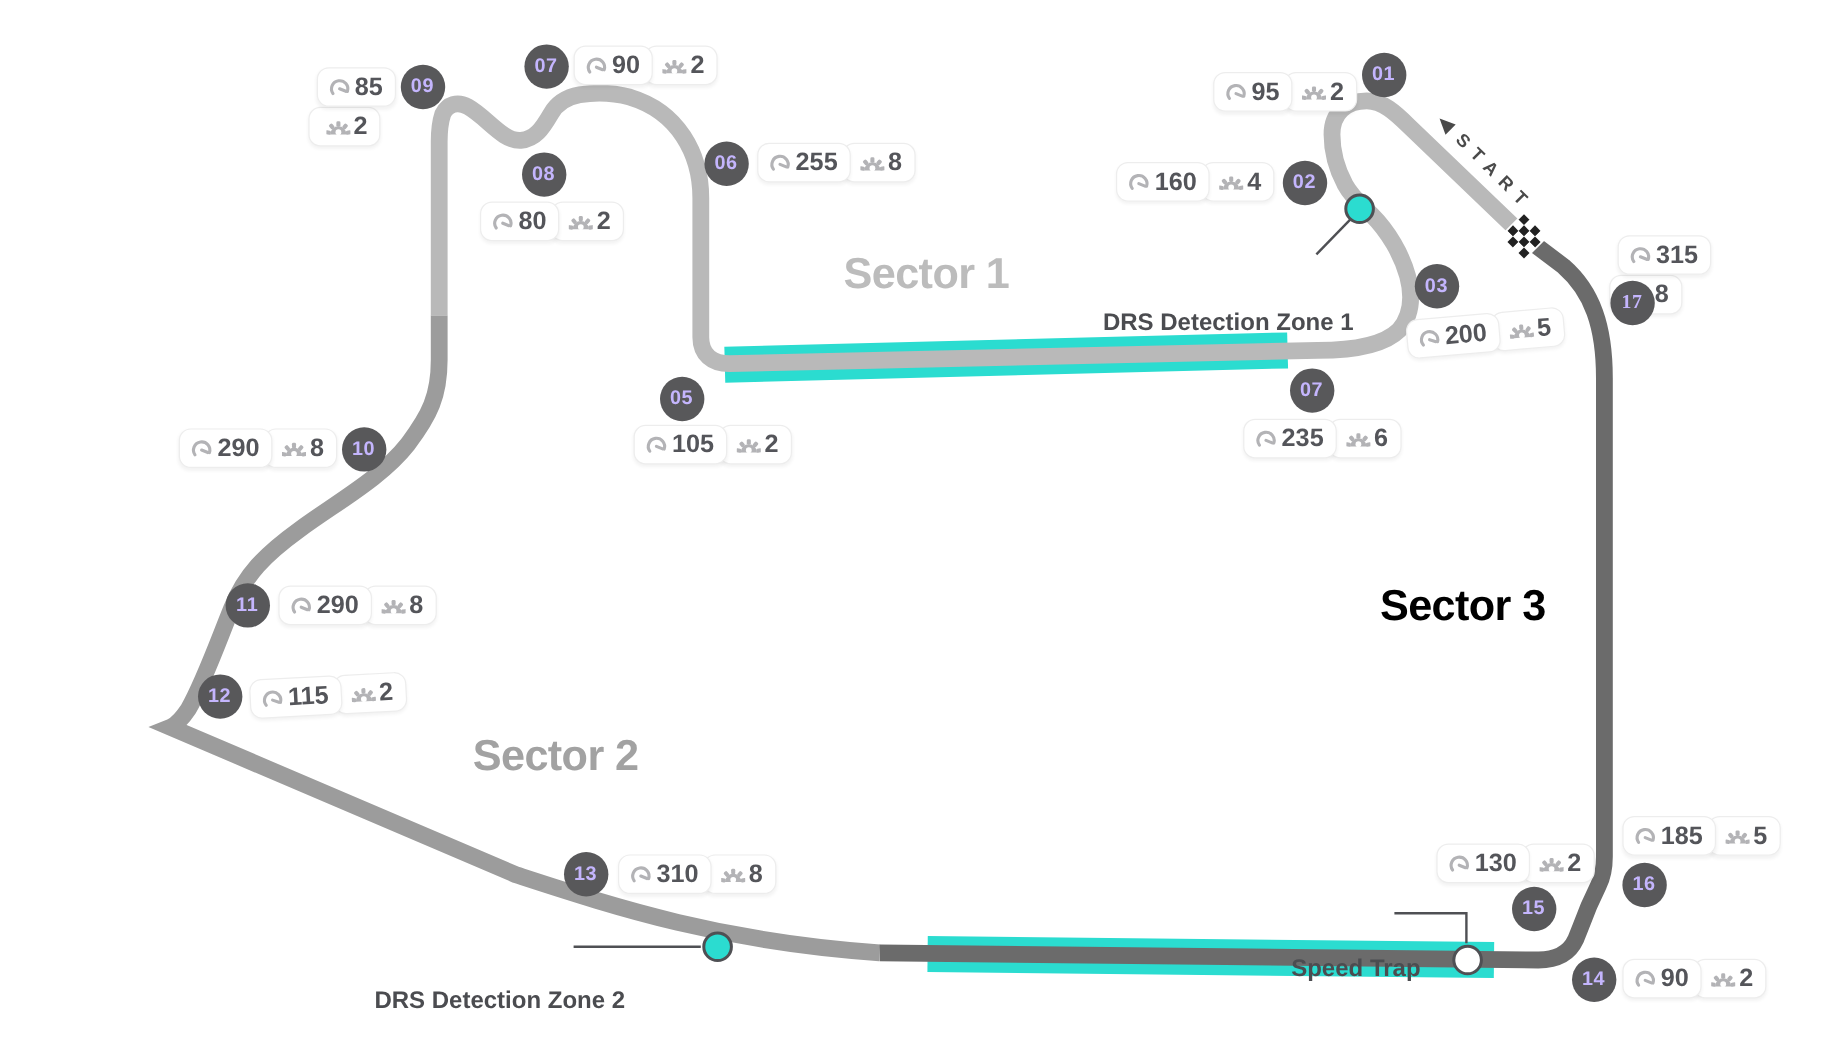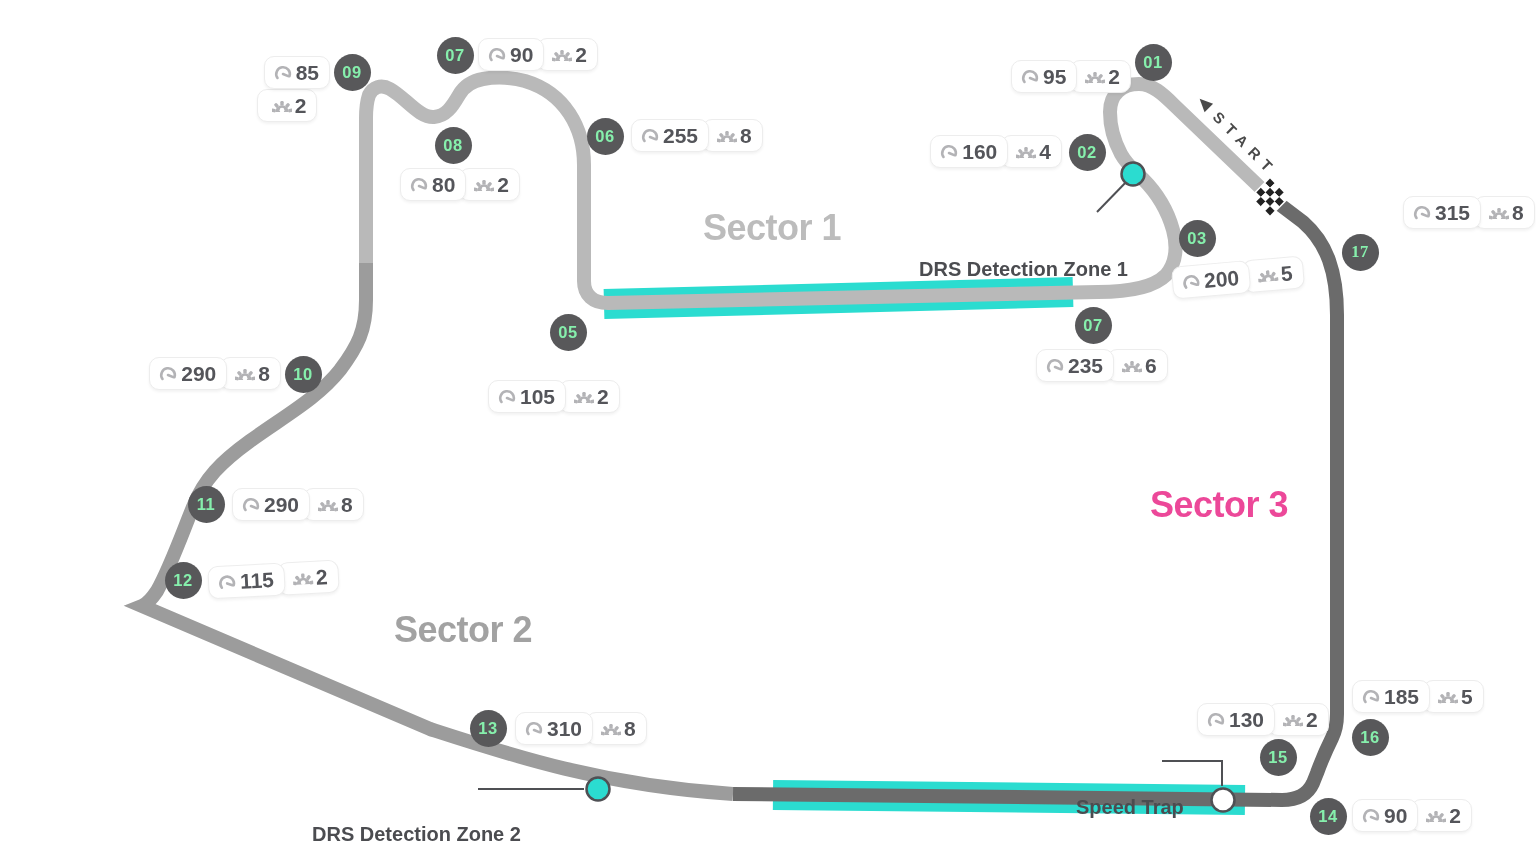--- a/index.html
+++ b/index.html
@@ -9,32 +9,32 @@
   }
   html,body{margin:0;padding:0;background:#fff;}
   body{font-family:"Liberation Sans","DejaVu Sans",sans-serif;}
   .stage{position:relative;width:1536px;height:864px;overflow:hidden;background:#fff;}
   .stage svg.track{position:absolute;left:0;top:0;}
 
   
   .sector-label{position:absolute;transform:translate(-50%,-50%);font-size:36px;font-weight:800;letter-spacing:-0.5px;white-space:nowrap;}
   .sector-label.s1{color:#bcbcbc;}
   .sector-label.s2{color:#a2a2a2;}
-  .sector-label.s3{color:#ec4899;}
+  .sector-label.s3{color:#000000;}
 
   
   .anno-label{position:absolute;font-size:20px;font-weight:700;color:var(--label-text);white-space:nowrap;margin-top:44px;}
 
   
   .start-label{position:absolute;left:1200px;top:90px;transform:rotate(45deg);transform-origin:0 50%;display:flex;align-items:center;gap:9px;}
   .start-arrow{width:0;height:0;border-top:6px solid transparent;border-bottom:6px solid transparent;border-right:13px solid #4a4a4a;}
   .start-text{font-size:15px;font-weight:800;color:#4a4a4a;letter-spacing:7px;}
 
   
-  .turn-marker{position:absolute;width:37px;height:37px;border-radius:50%;background:var(--marker);color:#86efac;
+  .turn-marker{position:absolute;width:37px;height:37px;border-radius:50%;background:var(--marker);color:#c4b5fd;
     display:flex;align-items:center;justify-content:center;font-size:16.5px;font-weight:800;letter-spacing:.5px;z-index:3;}
 
   
   .chip-group{position:absolute;display:flex;align-items:flex-start;z-index:2;}
   .chip{display:flex;align-items:center;background:#fff;border:1.5px solid var(--chip-border);border-radius:10px;
     height:33px;box-sizing:border-box;box-shadow:0 2px 3px rgba(0,0,0,.05);}
   .chip.speed{padding:0 10px 0 8px;position:relative;z-index:1;}
   .chip.gear{padding:0 10px 0 14px;margin-left:-7px;z-index:0;}
   .chip-icon{width:20px;height:20px;margin-right:3px;flex:none;}
   .chip-num{font-size:21px;font-weight:800;color:var(--chip-text);line-height:1;}
@@ -232,21 +232,21 @@
             </g>
             <circle cx="10" cy="14.2" r="2.4" fill="#ffffff"></circle>
           </svg>
           <span class="chip-num">6</span>
         </div>
       </div>
     </div>
 
     <div>
       <div class="turn-marker" style="left: 549.5px; top: 313.5px;">05</div>
-      <div class="chip-group" style="left: 488px; top: 354px; margin-top: 26px;">
+      <div class="chip-group" style="left: 528px; top: 354px;">
         <div class="chip speed">
           <svg class="chip-icon" viewBox="0 0 20 20">
             <path d="M4.5,15 A6.8,6.8 0 1 1 16.5,13.2" fill="none" style="stroke:var(--icon)" stroke-width="2.6" stroke-linecap="round"></path>
             <path d="M10,11 L15.2,13.1" fill="none" style="stroke:var(--icon)" stroke-width="2.6" stroke-linecap="round"></path>
           </svg>
           <span class="chip-num">105</span>
         </div>
         <div class="chip gear">
           <svg class="chip-icon" viewBox="0 0 20 20">
             <g style="fill:var(--icon)">
@@ -556,21 +556,21 @@
             </g>
             <circle cx="10" cy="14.2" r="2.4" fill="#ffffff"></circle>
           </svg>
           <span class="chip-num">5</span>
         </div>
       </div>
     </div>
 
     <div>
       <div class="turn-marker" style="left: 1341.5px; top: 233.5px; font-family: Liberation Serif, serif;">17</div>
-      <div class="chip-group" style="left: 1403px; top: 196px;">
+      <div class="chip-group" style="left: 1348px; top: 196px; flex-direction: column;">
         <div class="chip speed">
           <svg class="chip-icon" viewBox="0 0 20 20">
             <path d="M4.5,15 A6.8,6.8 0 1 1 16.5,13.2" fill="none" style="stroke:var(--icon)" stroke-width="2.6" stroke-linecap="round"></path>
             <path d="M10,11 L15.2,13.1" fill="none" style="stroke:var(--icon)" stroke-width="2.6" stroke-linecap="round"></path>
           </svg>
           <span class="chip-num">315</span>
         </div>
         <div class="chip gear">
           <svg class="chip-icon" viewBox="0 0 20 20">
             <g style="fill:var(--icon)">

